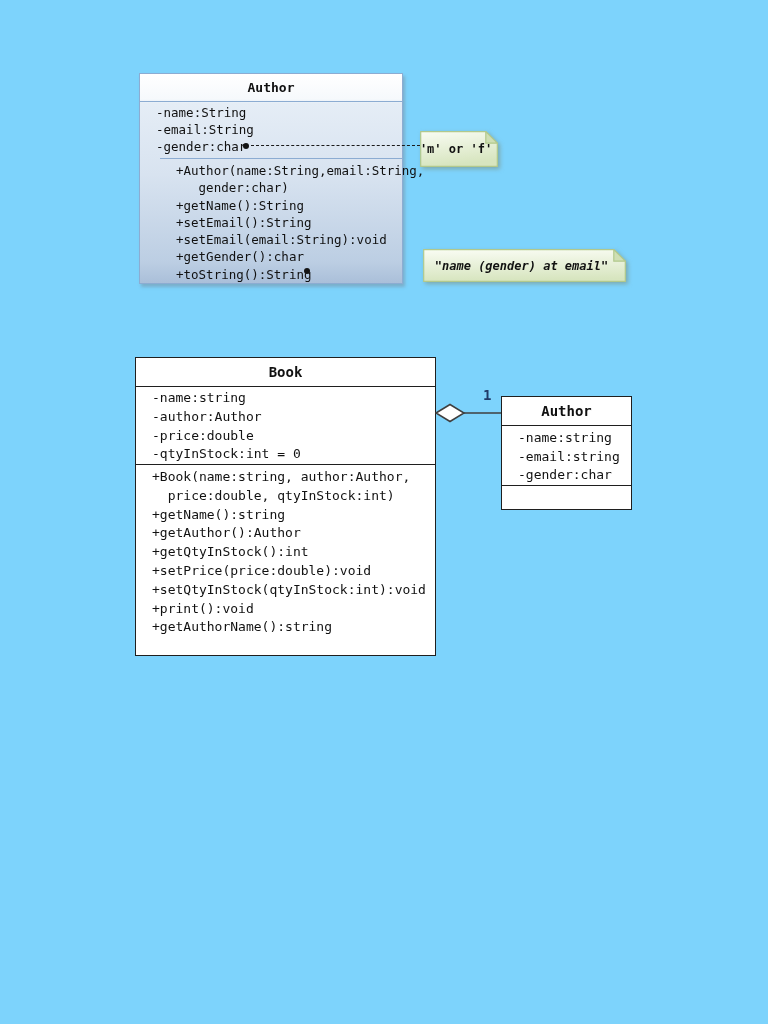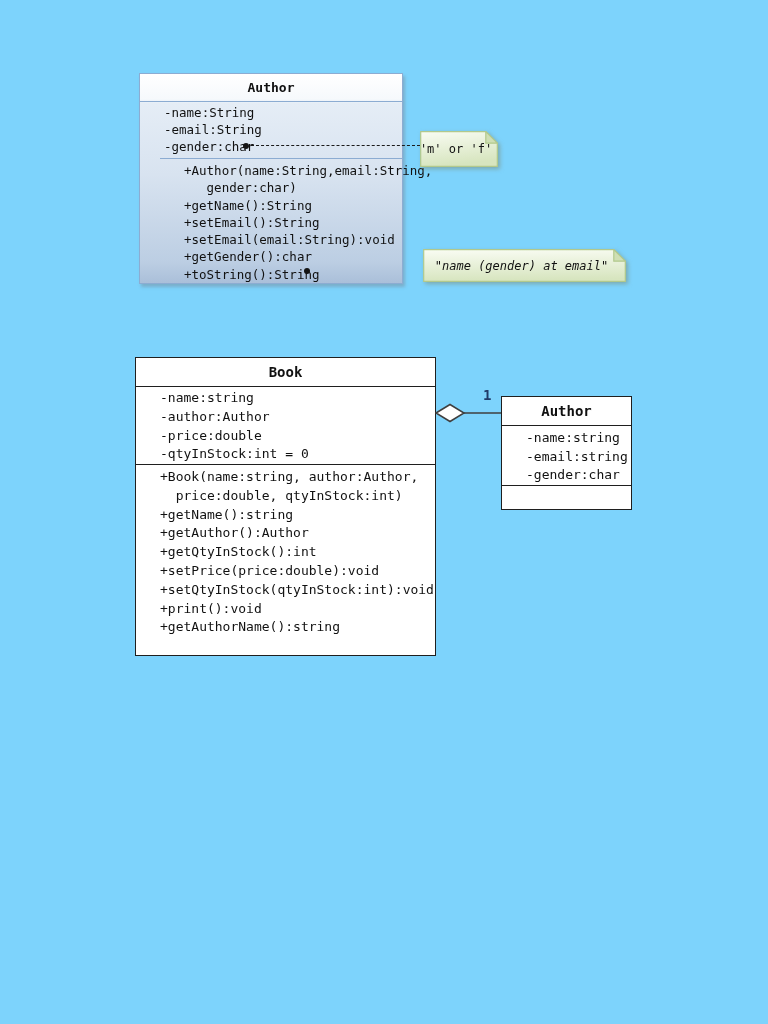--- a/index.html
+++ b/index.html
@@ -7,21 +7,21 @@
     position:relative;
     width:768px;height:1024px;
     background:#7dd3fc;
     overflow:hidden;
     font-family:"DejaVu Sans Mono", monospace;
     color:#111;
   }
   
   .uml-class{position:absolute;box-sizing:border-box;display:flex;flex-direction:column;}
   .uml-header{display:flex;align-items:center;justify-content:center;font-weight:bold;box-sizing:border-box;}
-  .uml-attrs,.uml-methods{box-sizing:border-box;padding:2px 0 0 24px;}
+  .uml-attrs,.uml-methods{box-sizing:border-box;padding:2px 0 0 16px;}
   .c-row{white-space:pre;}
 
   
   .styled{
     border:1px solid #8cacd2;
     background:linear-gradient(180deg,#ffffff 0%,#f6f9fc 12%,#e5edf6 14%,#d8e3f0 48%,#bccee3 90%,#aabfd9 100%);
     box-shadow:2px 3px 3px rgba(120,130,145,0.45);
   }
   .styled .uml-header{height:27px;font-size:13px;}
   .styled .uml-attrs{height:58px;border-top:1px solid #8cacd2;}
@@ -44,21 +44,21 @@
   .dashed{position:absolute;height:0;border-top:1.4px dashed #1a1a1a;}
   .agg-svg{position:absolute;}
   .mult{position:absolute;font-size:14px;font-weight:600;color:#1f3a68;}
 
   
   .note{position:absolute;}
   .note svg{position:absolute;left:0;top:0;filter:drop-shadow(2px 2px 2px rgba(125,135,110,0.55));}
   .note-text{
     position:absolute;left:0;top:0;width:100%;height:100%;
     display:flex;align-items:center;justify-content:center;
-    font-size:12px;white-space:pre;padding-right:6px;box-sizing:border-box;
+    font-size:12px;white-space:pre;padding-right:6px;box-sizing:border-box;font-weight:bold;
   }
   .italic{font-style:italic;}
 </style>
 </head>
 <body>
 
 <div class="page">
 
   <div class="uml-class styled" id="author-top" style="left:139px;top:73px;width:264px;height:211px;">
     <div class="uml-header">Author</div>

